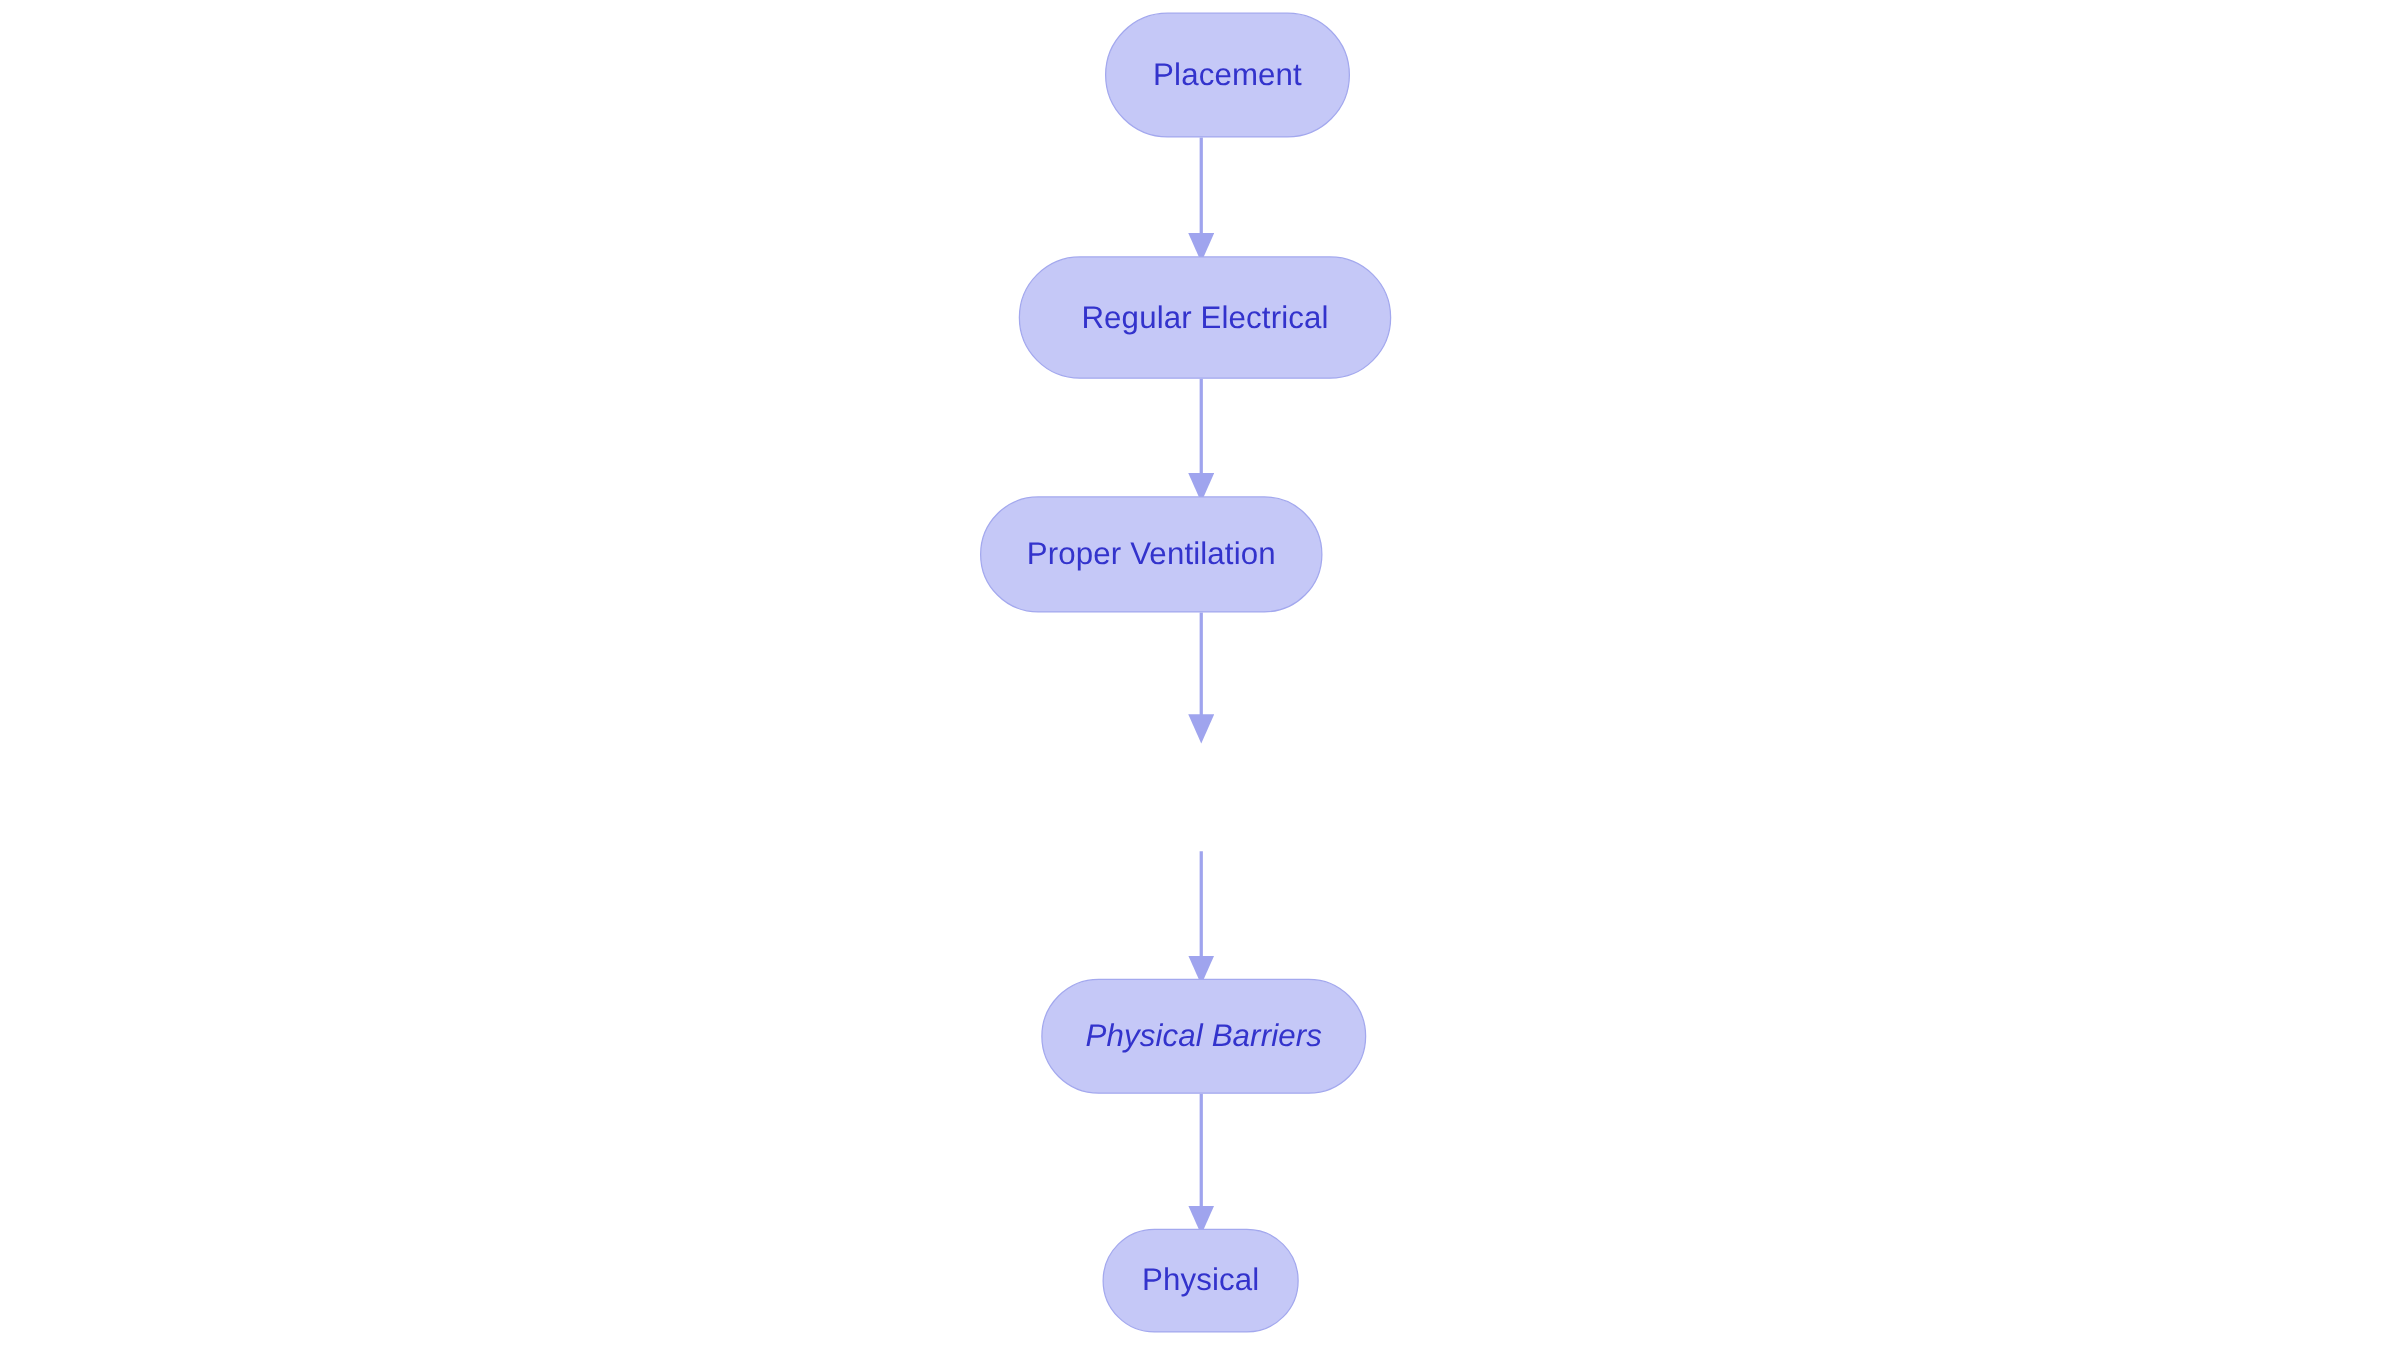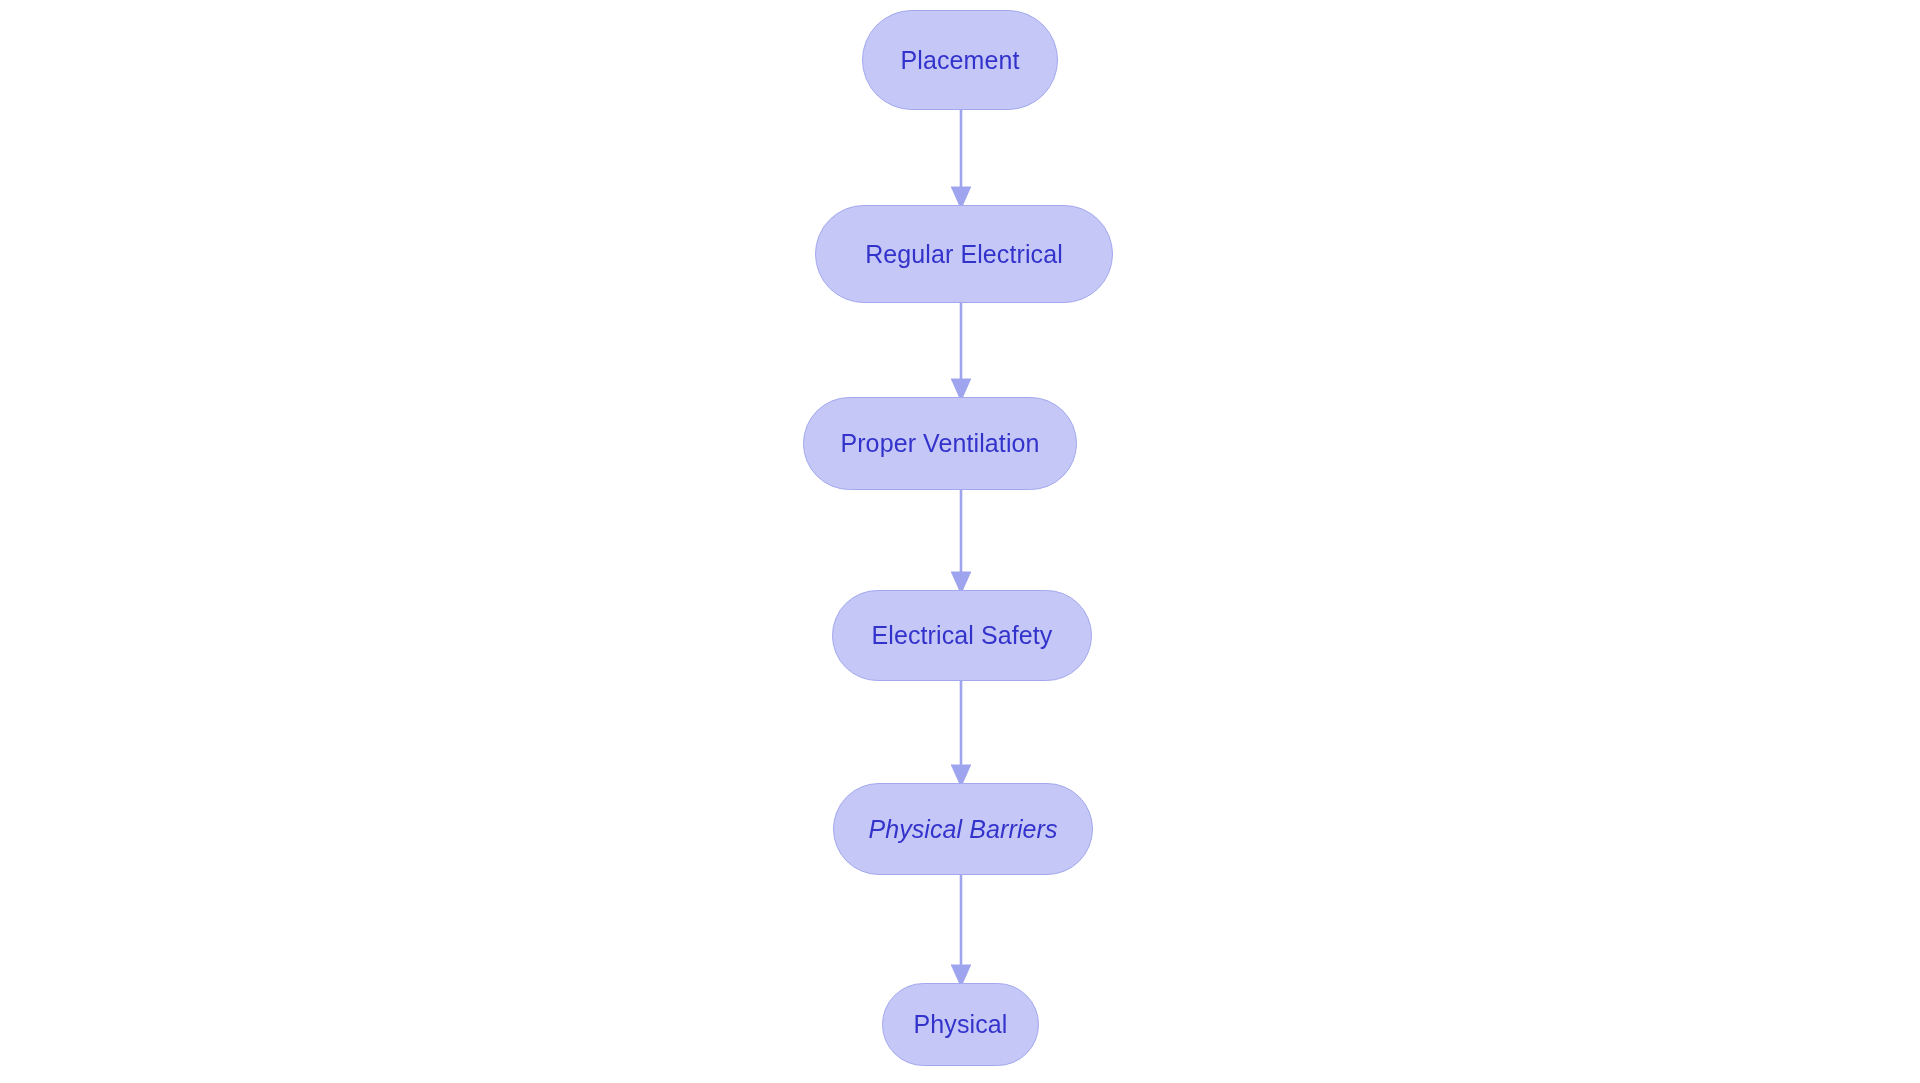--- a/index.html
+++ b/index.html
@@ -65,35 +65,32 @@
 
     <line x1="961" y1="303" x2="961" y2="380" stroke="#9fa4ee" stroke-width="2.6" marker-end="url(#arrowhead)"></line>
 
     <line x1="961" y1="490" x2="961" y2="573" stroke="#9fa4ee" stroke-width="2.6" marker-end="url(#arrowhead)"></line>
 
     <line x1="961" y1="681" x2="961" y2="766" stroke="#9fa4ee" stroke-width="2.6" marker-end="url(#arrowhead)"></line>
 
     <line x1="961" y1="875" x2="961" y2="966" stroke="#9fa4ee" stroke-width="2.6" marker-end="url(#arrowhead)"></line>
   </svg>
 
-  <div class="node" style="left:862px; top:10px; width:196px; height:100px;">
+  <div class="node" style="left:884px; top:10px; width:196px; height:100px;">
     <span class="node-label">Placement</span>
   </div>
 
   <div class="node" style="left:815px; top:205px; width:298px; height:98px;">
     <span class="node-label">Regular Electrical</span>
   </div>
 
-  <div class="node" style="left:803px; top:397px; width:274px; height:93px;">
+  <div class="node" style="left:784px; top:397px; width:274px; height:93px;">
     <span class="node-label">Proper Ventilation</span>
   </div>
 
-  <div class="node" style="left:832px; top:590px; width:260px; height:91px;">
-    <span class="node-label">Electrical Safety</span>
-  </div>
 
   <div class="node" style="left:833px; top:783px; width:260px; height:92px;font-style:italic;">
     <span class="node-label">Physical Barriers</span>
   </div>
 
   <div class="node" style="left:882px; top:983px; width:157px; height:83px;">
     <span class="node-label">Physical</span>
   </div>
 
 </div>

